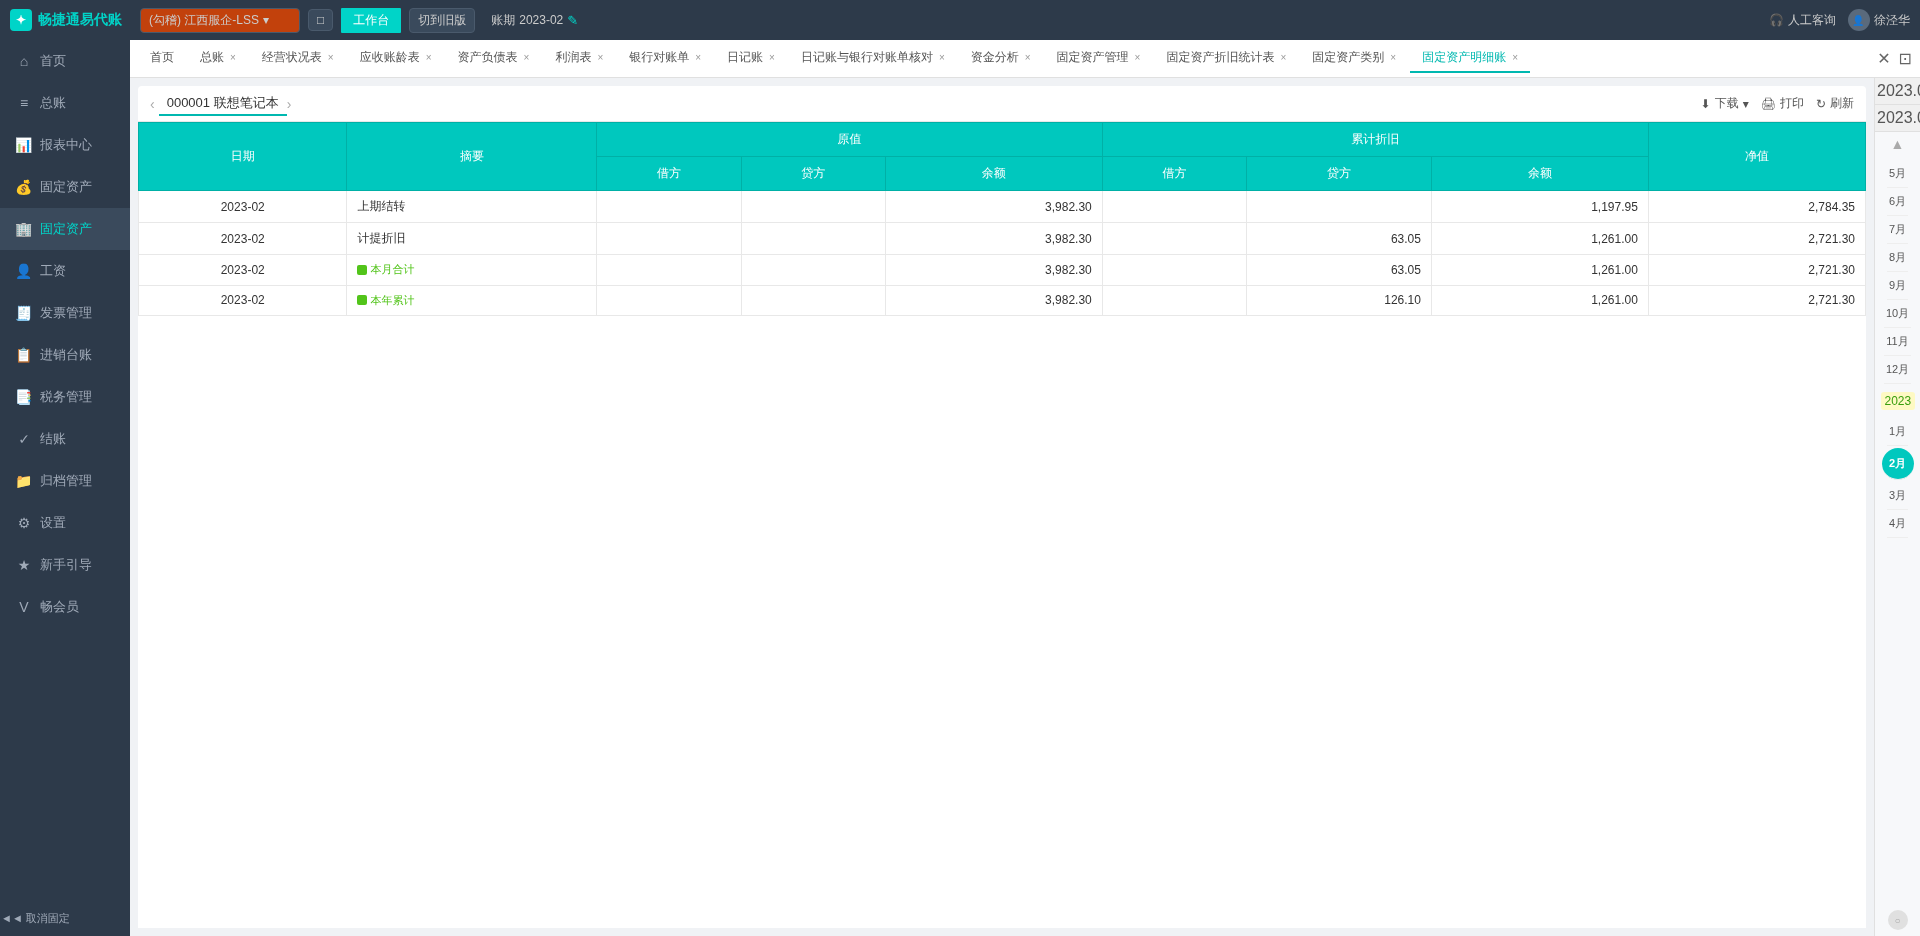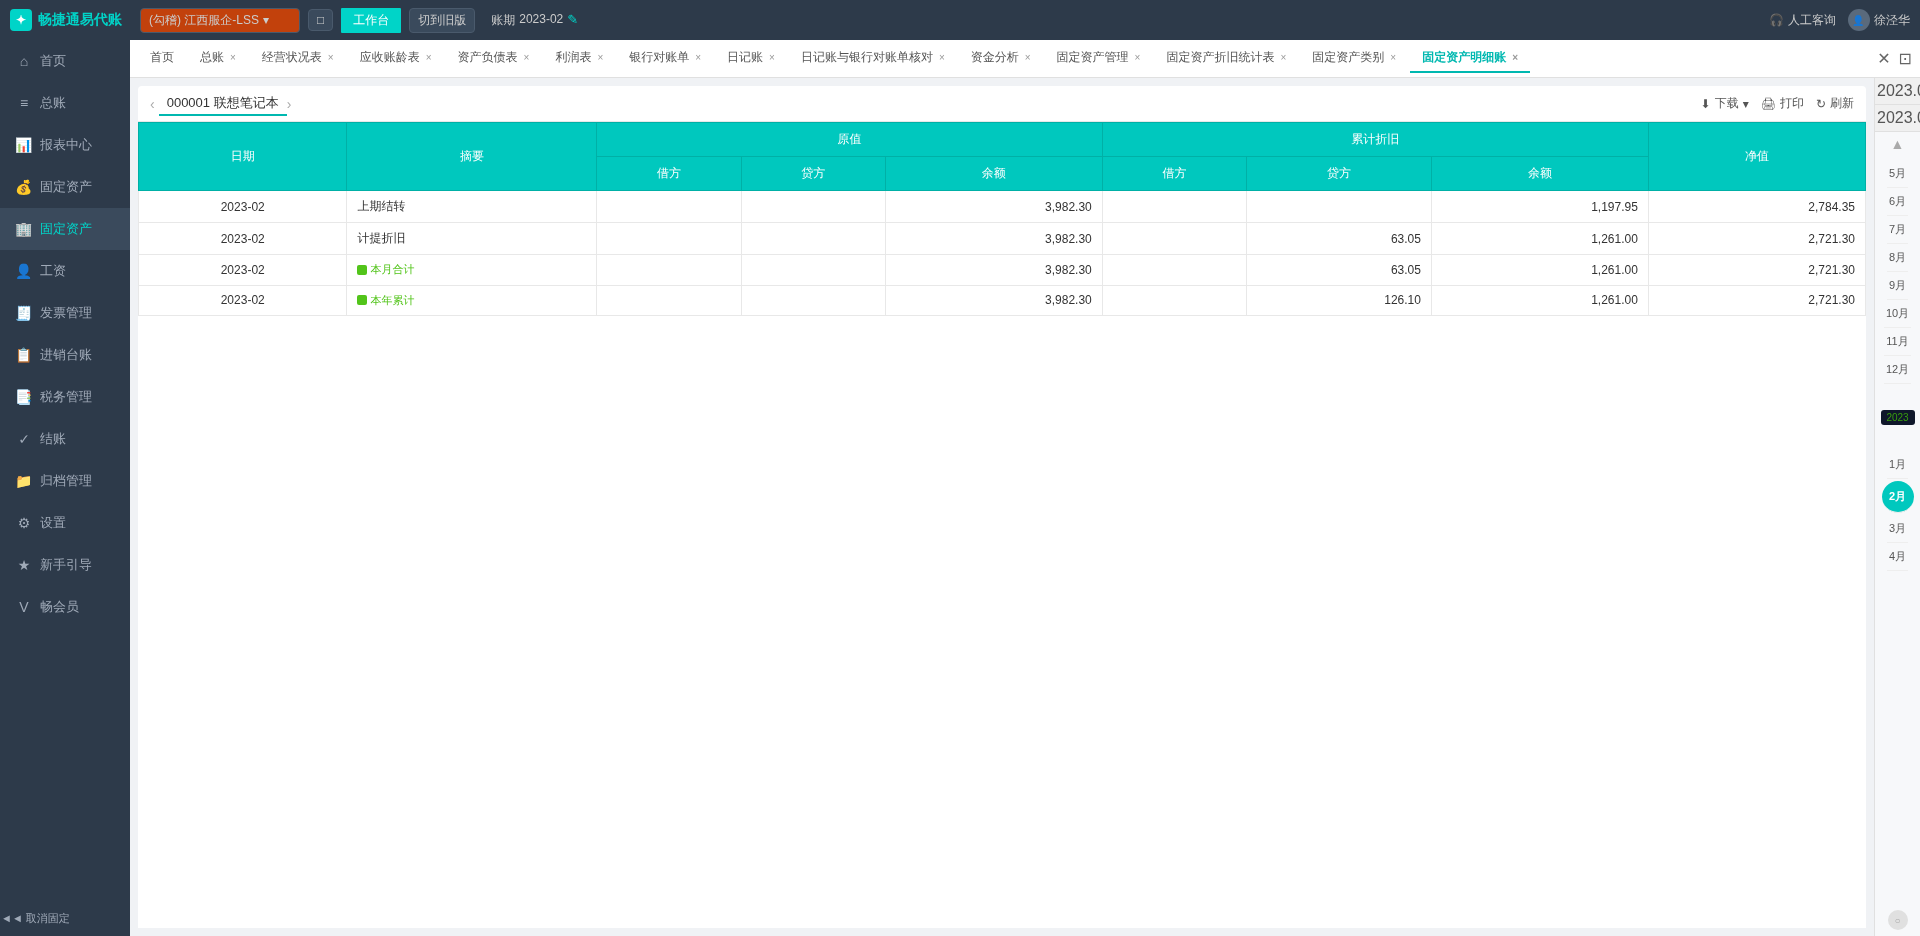--- a/index.html
+++ b/index.html
@@ -78,20 +78,21 @@
       border: 1px solid #4a5a6c;
       border-radius: 4px;
       padding: 3px 8px;
       color: #ccc;
       cursor: pointer;
       font-size: 12px;
       text-align: center;
     }
     .period-info {
       display: flex;
+      align-items: center;
       gap: 4px;
       color: #ccc;
       font-size: 12px;
       margin-left: 8px;
     }
     .period-edit-icon {
       color: #00d4c8;
       cursor: pointer;
       font-size: 13px;
     }
@@ -204,21 +205,21 @@
       font-size: 12px;
       color: #555;
       cursor: pointer;
       border-bottom: 2px solid transparent;
       white-space: nowrap;
       flex-shrink: 0;
     }
     .tab-item.active {
       color: #00b8b0;
       border-bottom: 2px solid #00b8b0;
-      font-weight: 700;
+      font-weight: 400;
     }
     .tab-close {
       font-size: 10px;
       color: #999;
       cursor: pointer;
       margin-left: 2px;
     }
     .tab-bar-right {
       margin-left: auto;
       display: flex;
@@ -372,27 +373,27 @@
       border-radius: 50%;
       margin: 2px auto;
       width: 32px;
       height: 32px;
       display: flex;
       align-items: center;
       justify-content: center;
       padding: 0;
     }
     .date-year-badge {
-      background: #0f172a;
+      background: #fef9c3;
       color: #389e0d;
-      font-size: 10px;
+      font-size: 12px;
       text-align: center;
       padding: 2px 4px;
       border-radius: 3px;
-      margin: 20px auto;
+      margin: 2px auto;
       display: block;
       width: 34px;
     }
     .date-section {
       display: flex;
       flex-direction: column;
       align-items: center;
       padding: 4px 0;
     }
     .scroll-up-btn, .scroll-down-btn {

